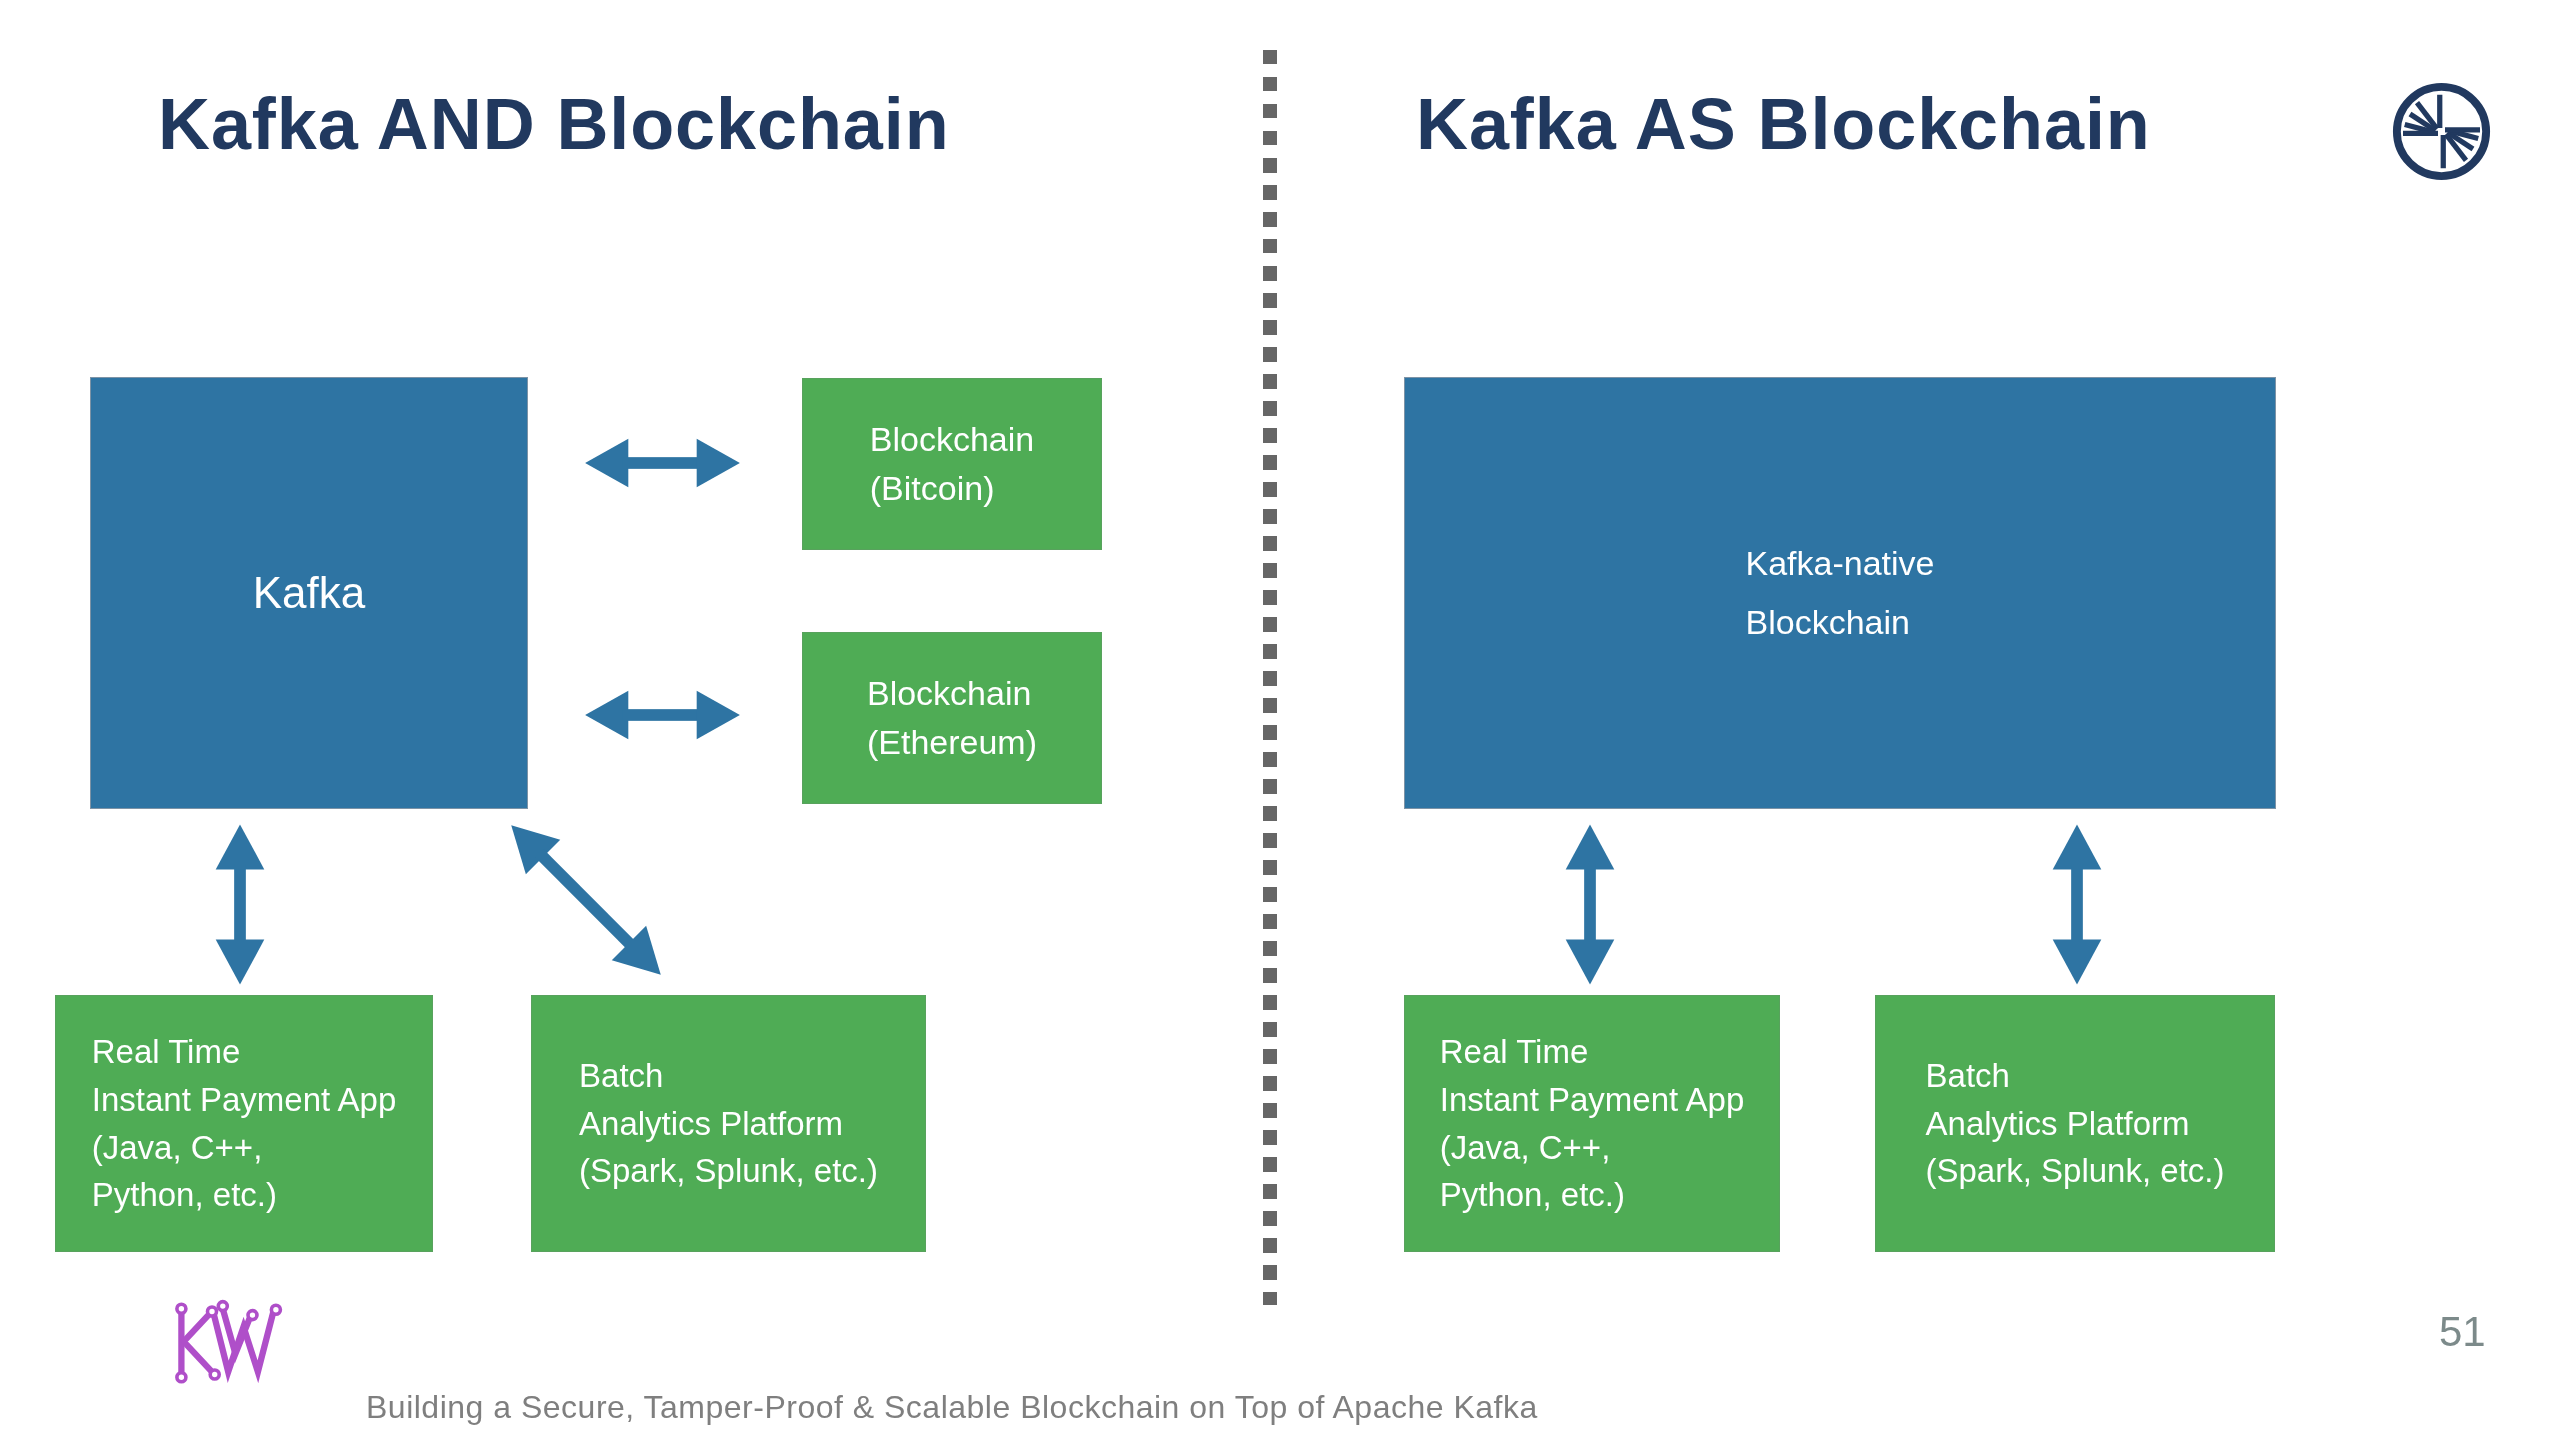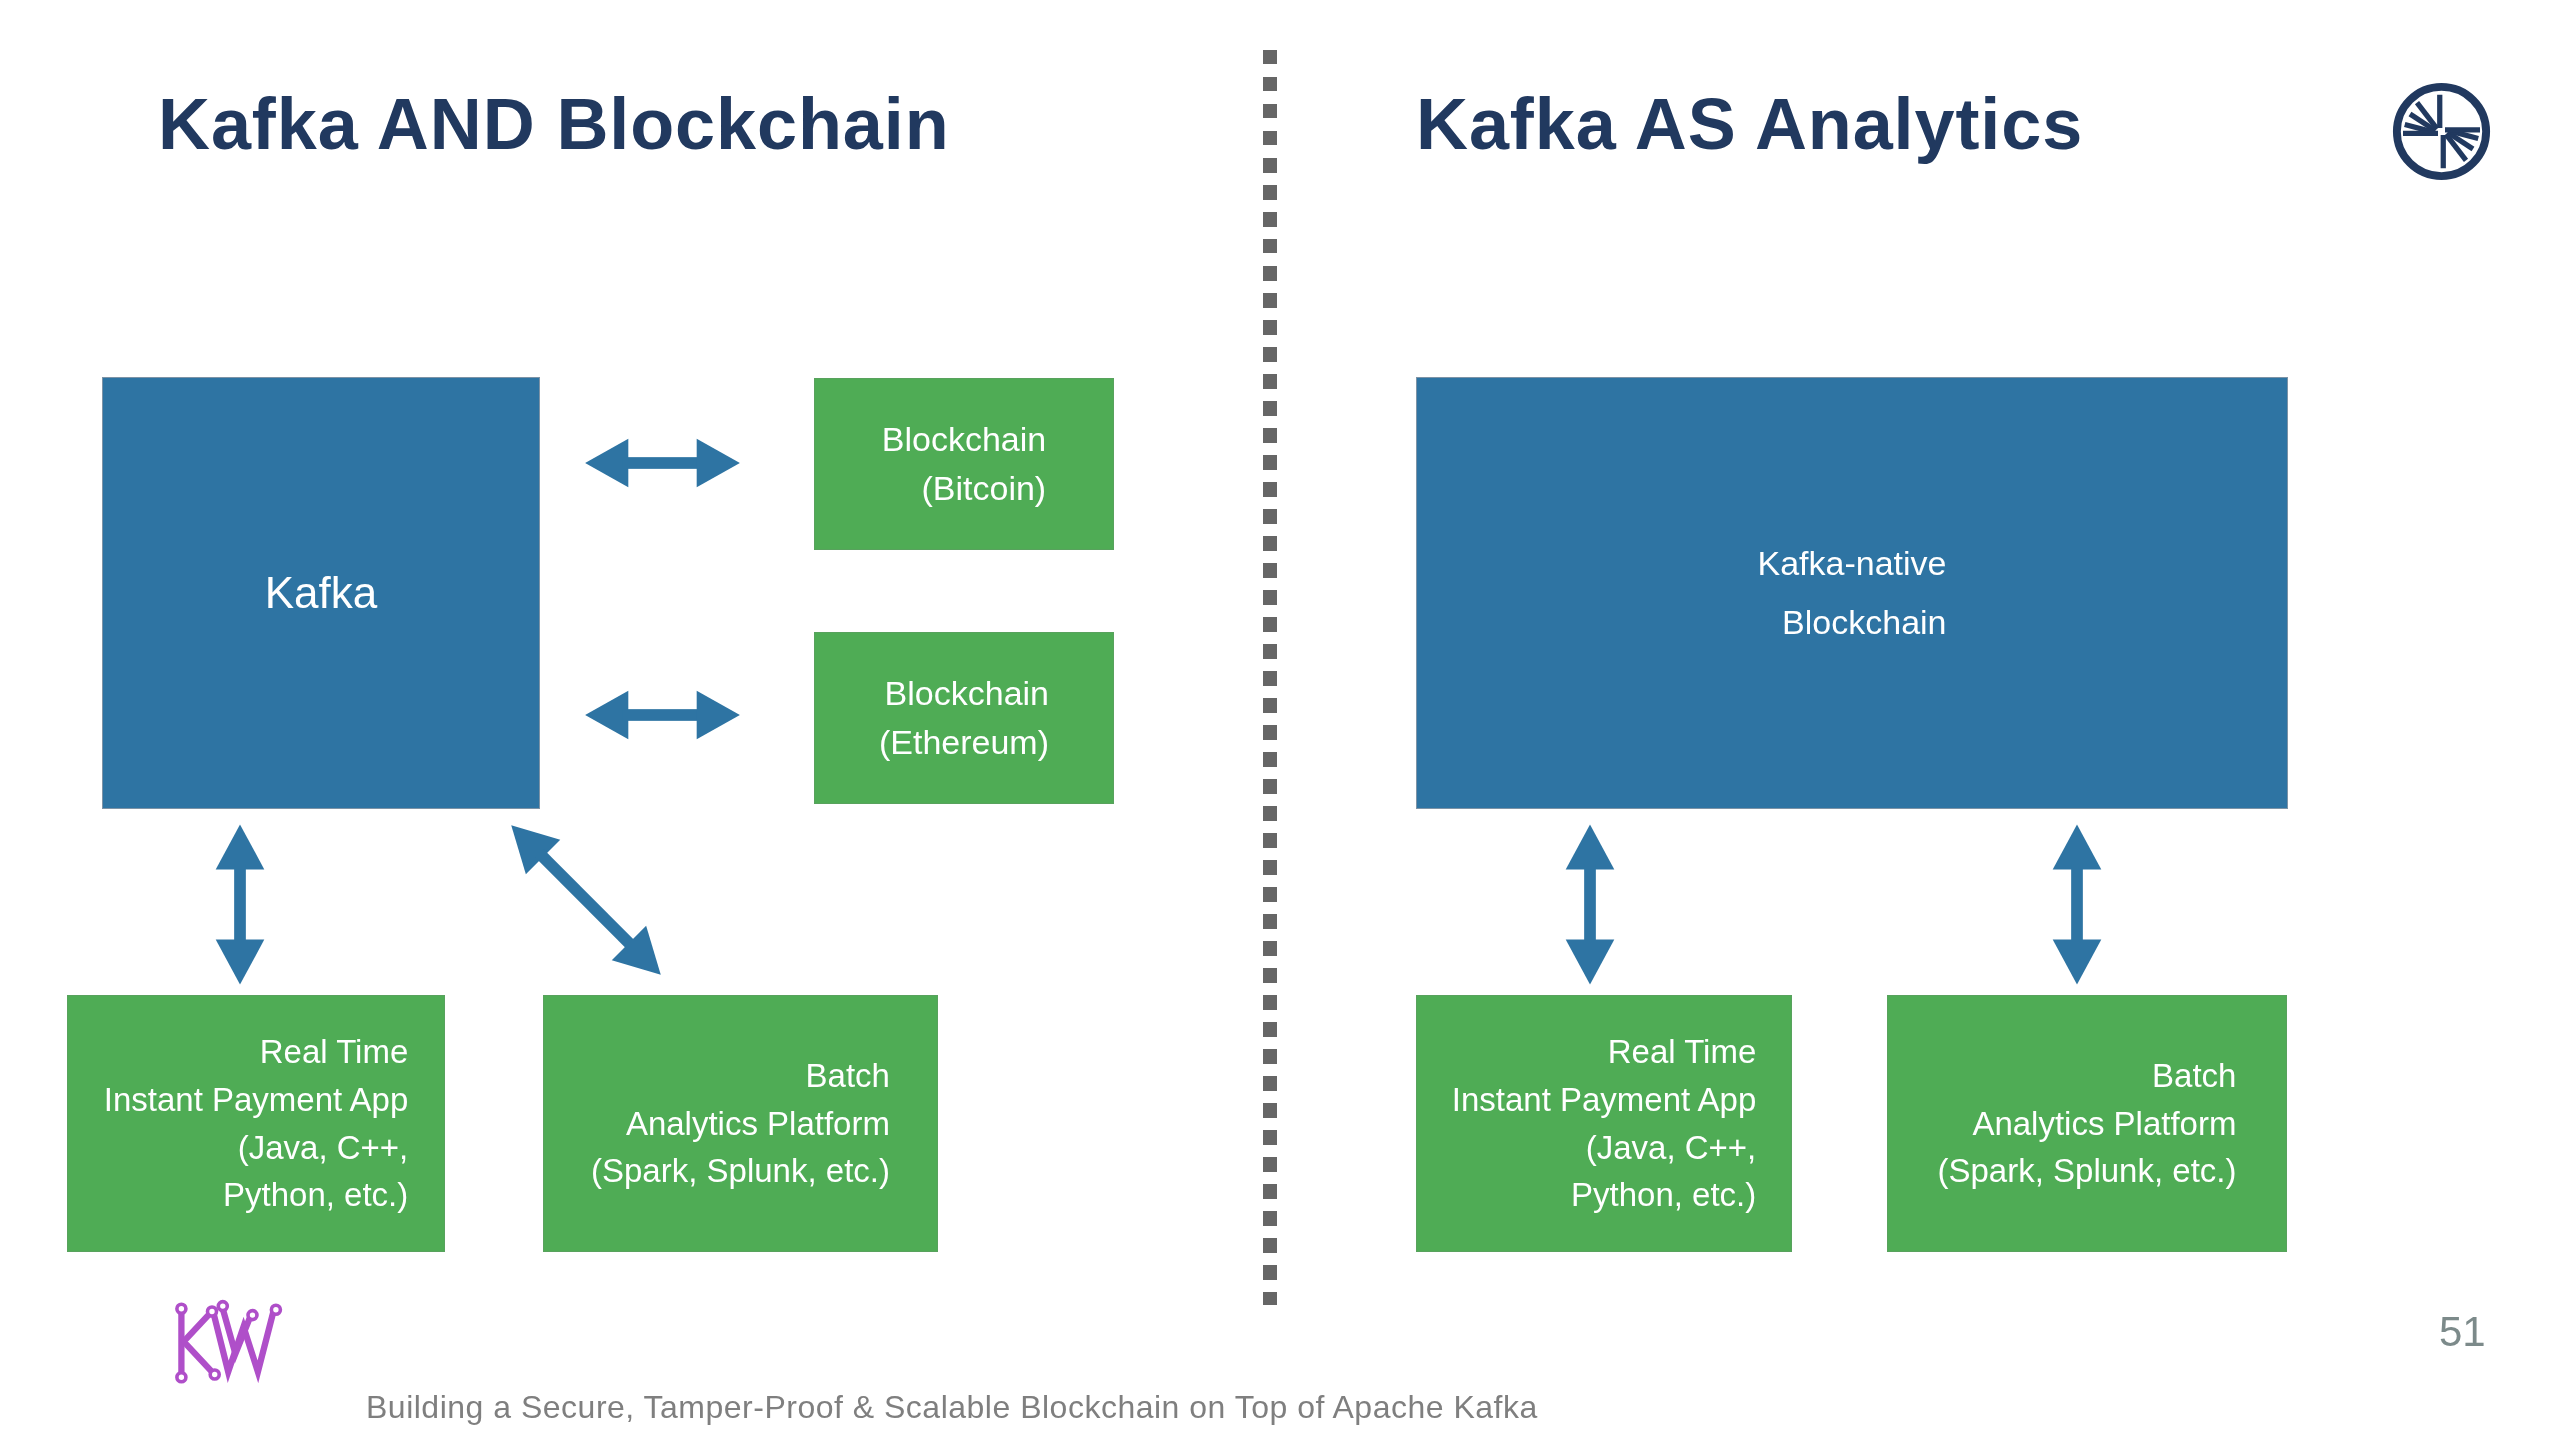--- a/index.html
+++ b/index.html
@@ -7,21 +7,21 @@
     --caption:#7F7F7F; --page:#7C8A8A; --purple:#AF4FC9; --ink:#1B1B1B;
   }
   *{box-sizing:border-box; margin:0; padding:0;}
   body{background:#ffffff; font-family:"Liberation Sans", sans-serif;}
   .slide{position:relative; width:2576px; height:1428px; background:#ffffff; overflow:hidden;}
 
   .title{position:absolute; top:83px; font-size:72px; font-weight:bold; color:var(--navy); letter-spacing:0.9px; white-space:nowrap;}
   .title-left{left:158px;}
   .title-right{left:1416px;}
 
-  .box{position:absolute; display:flex; align-items:center; justify-content:center; text-align:right; color:#ffffff; white-space:pre-line;margin-left:12px;}
+  .box{position:absolute; display:flex; align-items:center; justify-content:center; text-align:left; color:#ffffff; white-space:pre-line;}
   .box-blue{background:var(--blue); border:1.8px solid #7D93A6;}
   .box-green{background:var(--green); border:1.8px solid #58A25D;}
 
   .kafka-box{left:90px; top:377px; width:438px; height:432px; font-size:44px;}
   .bitcoin-box{left:802px; top:378px; width:300px; height:172px; font-size:34px; line-height:1.45;}
   .ethereum-box{left:802px; top:632px; width:300px; height:172px; font-size:34px; line-height:1.45;}
   .realtime-left{left:55px; top:995px; width:378px; height:257px; font-size:33px; line-height:1.45;}
   .batch-left{left:531px; top:995px; width:395px; height:257px; font-size:33px; line-height:1.45;}
   .kafka-native-box{left:1404px; top:377px; width:872px; height:432px; font-size:34px; line-height:1.75;}
   .realtime-right{left:1404px; top:995px; width:376px; height:257px; font-size:33px; line-height:1.45;}
@@ -49,21 +49,21 @@
 
   .caption{position:absolute; left:366px; top:1389px; width:1572px; text-align:left; font-size:32px; color:var(--caption); letter-spacing:0.5px;}
   .page-number{position:absolute; left:2439px; top:1308px; font-size:42px; color:var(--page);}
 </style>
 </head>
 <body>
 
 <div class="slide">
 
   <div class="title title-left">Kafka AND Blockchain</div>
-  <div class="title title-right">Kafka AS Analytics</div>
+  <div class="title title-right">Kafka AS Blockchain</div>
 
   <svg class="confluent-logo" viewBox="0 0 120 120">
     <circle cx="60" cy="60" r="51" fill="none" stroke="#21395F" stroke-width="9"></circle>
     <g stroke="#21395F" stroke-width="6" stroke-linecap="butt">
       <line x1="58" y1="56" x2="58" y2="18"></line>
       <line x1="55" y1="57" x2="32" y2="27"></line>
       <line x1="53" y1="59" x2="24" y2="40"></line>
       <line x1="52" y1="61" x2="18" y2="52"></line>
       <line x1="56" y1="62" x2="16" y2="62"></line>
       <line x1="62" y1="64" x2="62" y2="102"></line>

